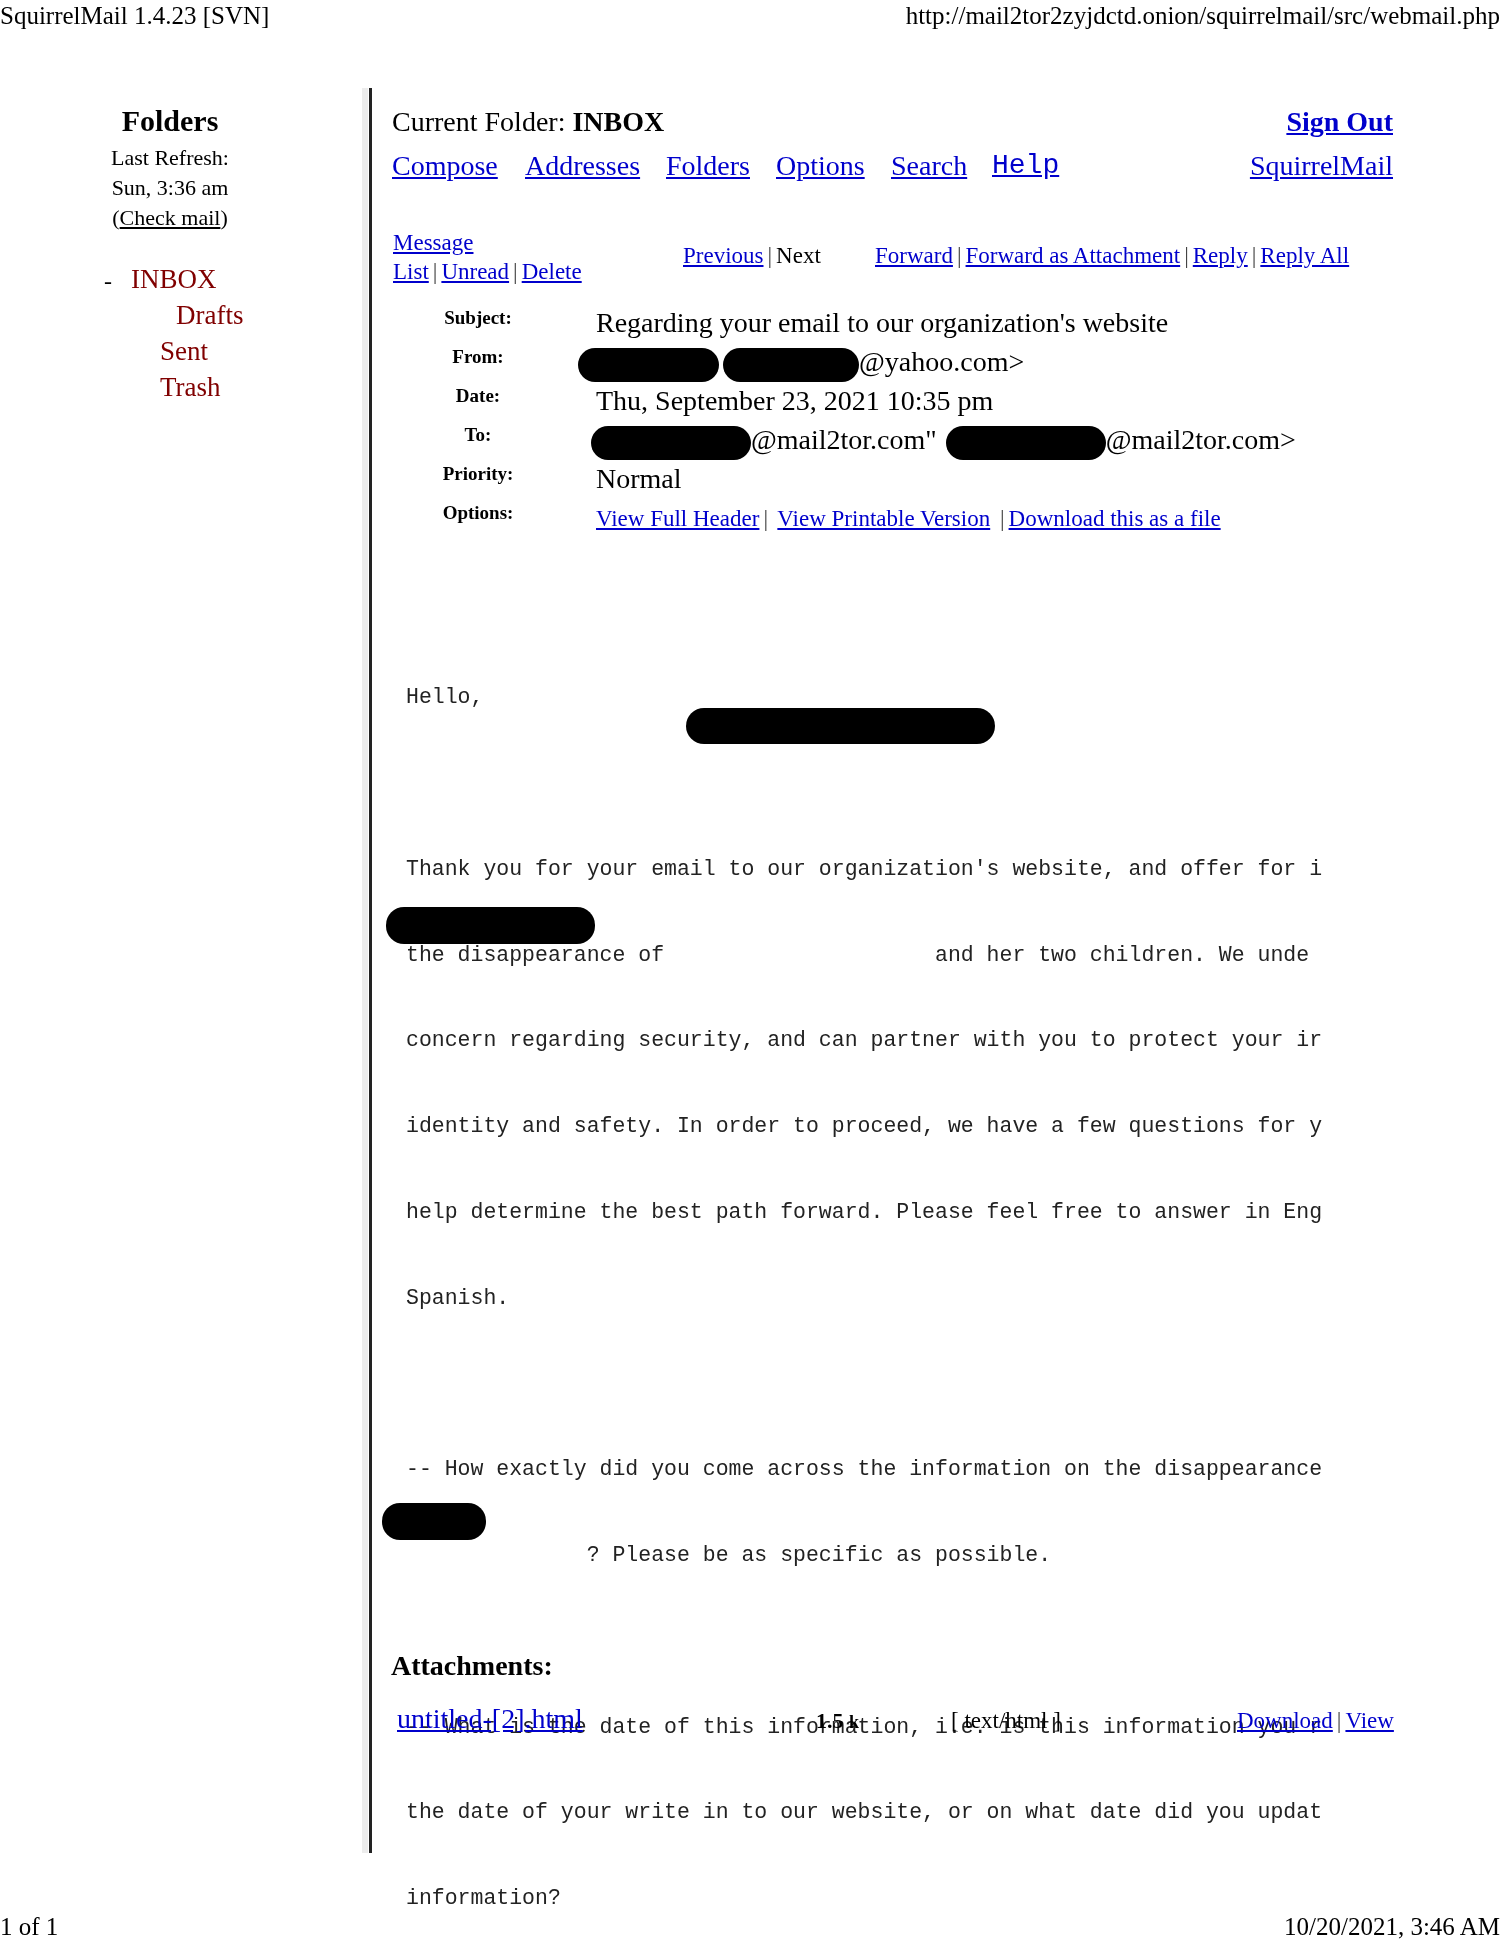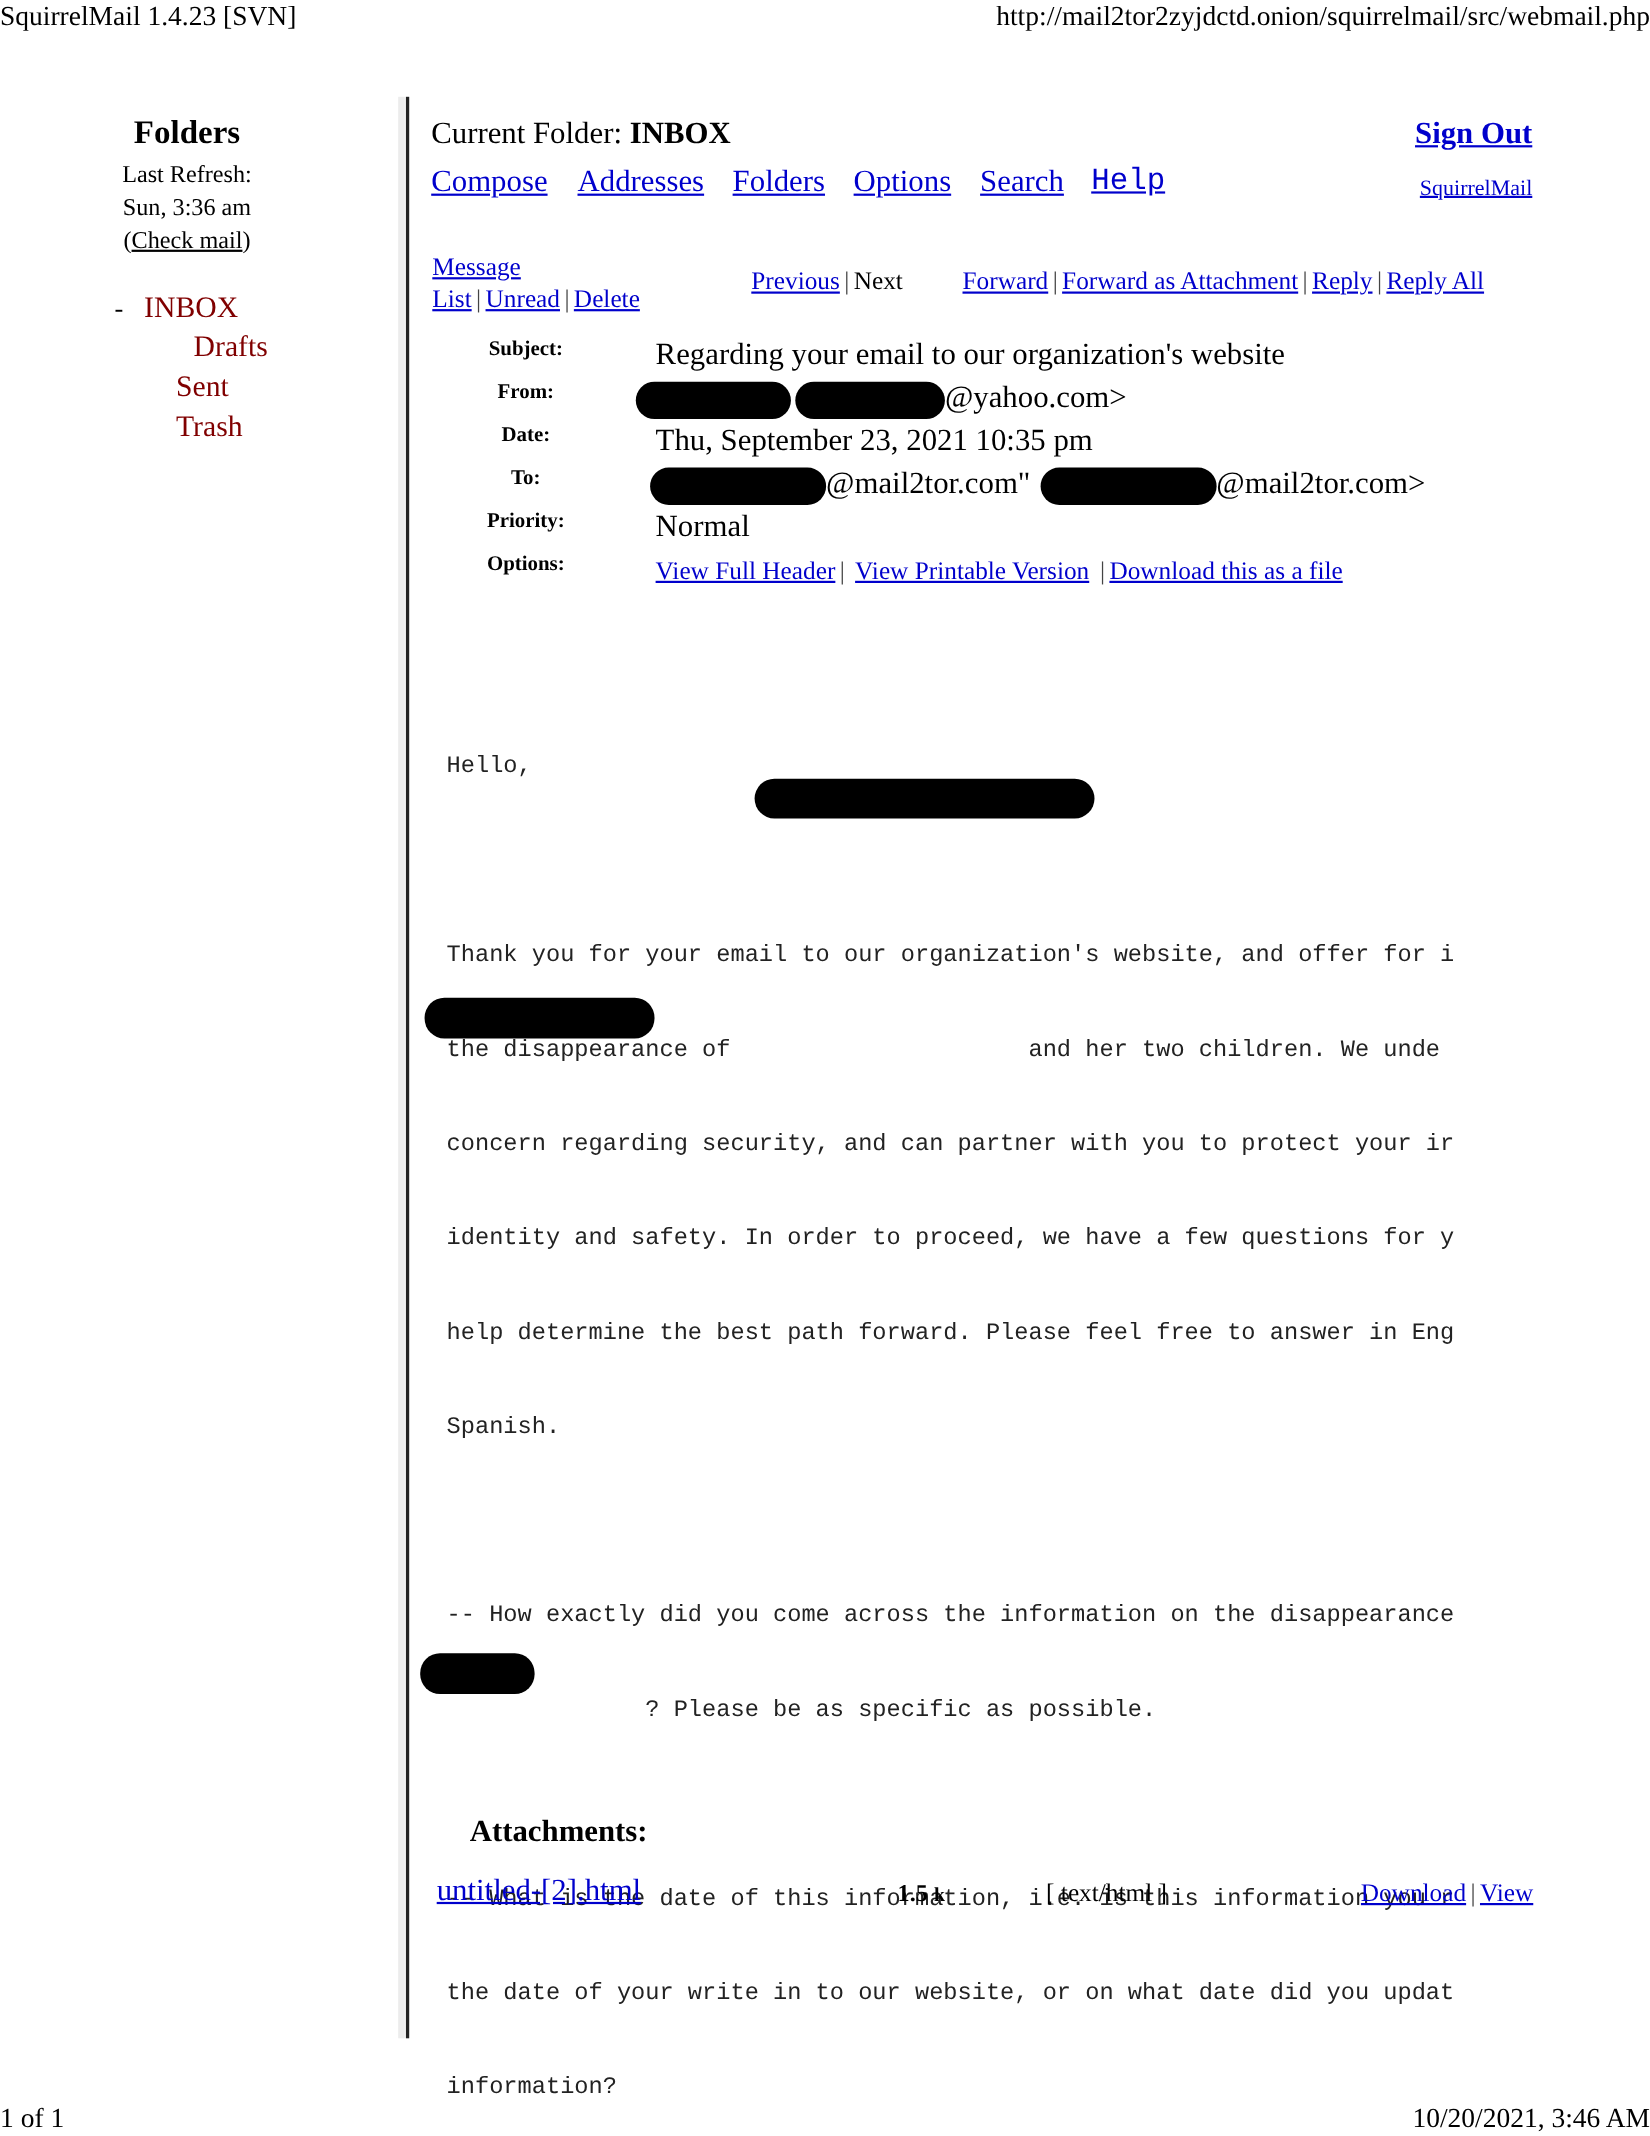--- a/index.html
+++ b/index.html
@@ -17,37 +17,37 @@
   .folder { font-size: 27px; color: #800000; }
   .folder-dash { font-size: 24px; color: #000; }
 
   
   .divider { position: absolute; left: 369px; top: 88px; width: 3px; height: 1765px; background: #222; }
   .divider-shadow { position: absolute; left: 362px; top: 88px; width: 6px; height: 1765px; background: #ececec; }
 
   .cur-folder { left: 392px; top: 106px; font-size: 28px; }
   .nav { top: 150px; font-size: 28px; }
   .signout { top: 106px; font-size: 28px; font-weight: bold; right: 107px; }
-  .sqmail { top: 160px; font-size: 20px; right: 107px; }
+  .sqmail { top: 150px; font-size: 28px; right: 107px; }
 
   .msgbar { font-size: 23px; }
   .sep { color: #444; padding: 0 4px; }
 
   .hdr-label { font-weight: bold; font-size: 19px; text-align: center; width: 200px; left: 378px; }
   .hdr-val { font-size: 28px; left: 596px; }
   .hdr-opt { font-size: 23px; }
 
   .redact { display: inline-block; background: #000; border-radius: 18px; height: 34px; vertical-align: middle; }
 
   .body-text { position: absolute; left: 406px; top: 626px; width: 1007px; overflow: hidden;
                font-family: "Liberation Mono", "DejaVu Sans Mono", monospace; font-size: 21.5px;
                line-height: 28.6px; color: #222; white-space: pre; }
   .body-line { height: 28.6px; position: relative; }
 
-  .attach-title { left: 391px; top: 1650px; font-size: 28px; font-weight: bold; margin-left: 36px; }
+  .attach-title { left: 391px; top: 1650px; font-size: 28px; font-weight: bold; }
   .attach-name { left: 397px; top: 1703px; font-size: 28px; }
   .attach-size { left: 816px; top: 1708px; font-size: 22px; font-weight: bold; }
   .attach-size small { font-size: 18px; }
   .attach-type { left: 951px; top: 1708px; font-size: 23px; }
   .attach-actions { left: 1237px; top: 1708px; font-size: 23px; width: 175px; overflow: hidden; }
 </style>
 </head>
 <body>
 
 <div class="abs print-hdr" style="left:0;">SquirrelMail 1.4.23 [SVN]</div>

